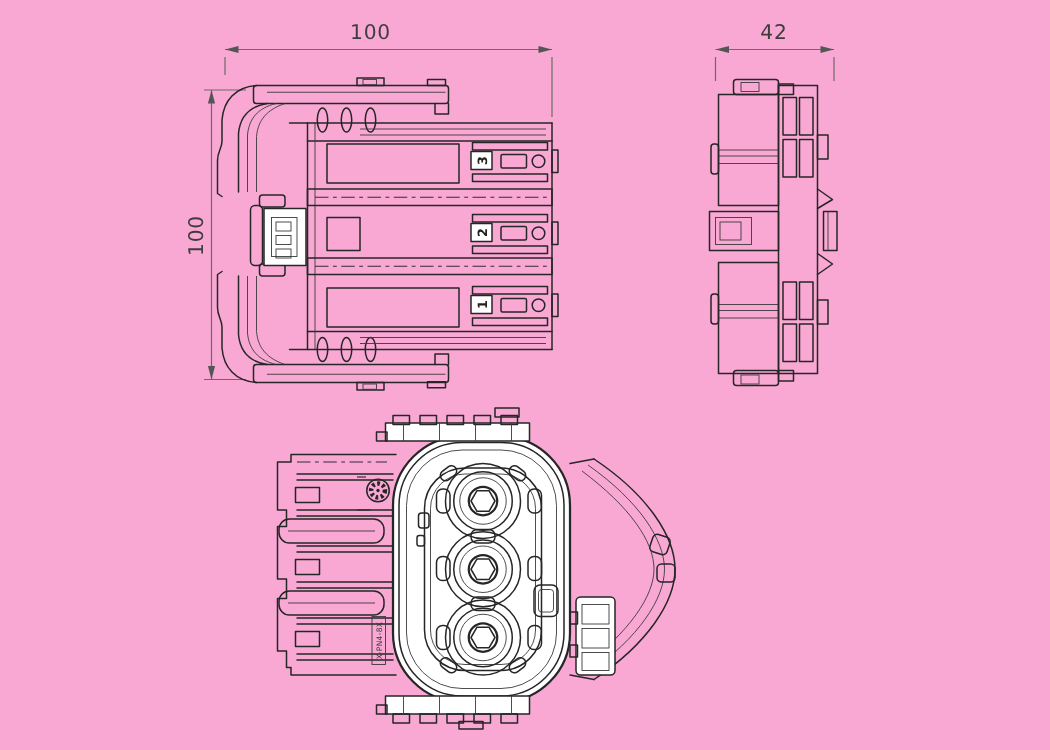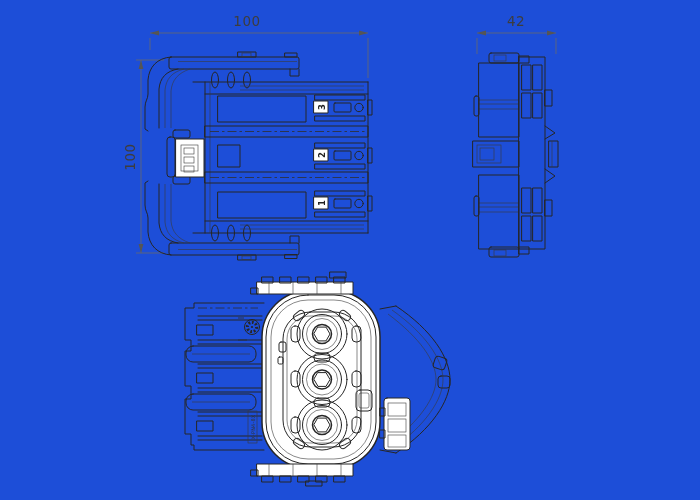--- a/index.html
+++ b/index.html
@@ -1,16 +1,16 @@
 <!DOCTYPE html>
 <html><head>
 <meta charset="utf-8">
 <style>
   html,body{margin:0;padding:0;background:#ffffff;}
-  .canvas{position:relative;width:700px;height:500px;background:#1d4ed8;overflow:hidden;
+  .canvas{position:relative;width:700px;height:500px;background:#f9a8d4;overflow:hidden;
           font-family:"DejaVu Sans","Liberation Sans",sans-serif;}
   svg{display:block;}
   .edge  {stroke:#262626;stroke-width:1;fill:none;stroke-linejoin:round;stroke-linecap:round;}
   .edge2 {stroke:#262626;stroke-width:1.5;fill:none;stroke-linejoin:round;}
   .thin  {stroke:#3a3a3a;stroke-width:0.6;fill:none;}
   .dash  {stroke:#2f2f2f;stroke-width:0.8;fill:none;stroke-dasharray:9 3 2.5 3;}
   .dim   {stroke:#6a6a6a;stroke-width:0.8;fill:none;}
   .arr   {fill:#555555;stroke:none;}
   .dimtxt{fill:#3d3d3d;font-size:13.5px;letter-spacing:0.5px;}
   .cavtxt{fill:#222222;font-size:8.5px;font-weight:bold;}

